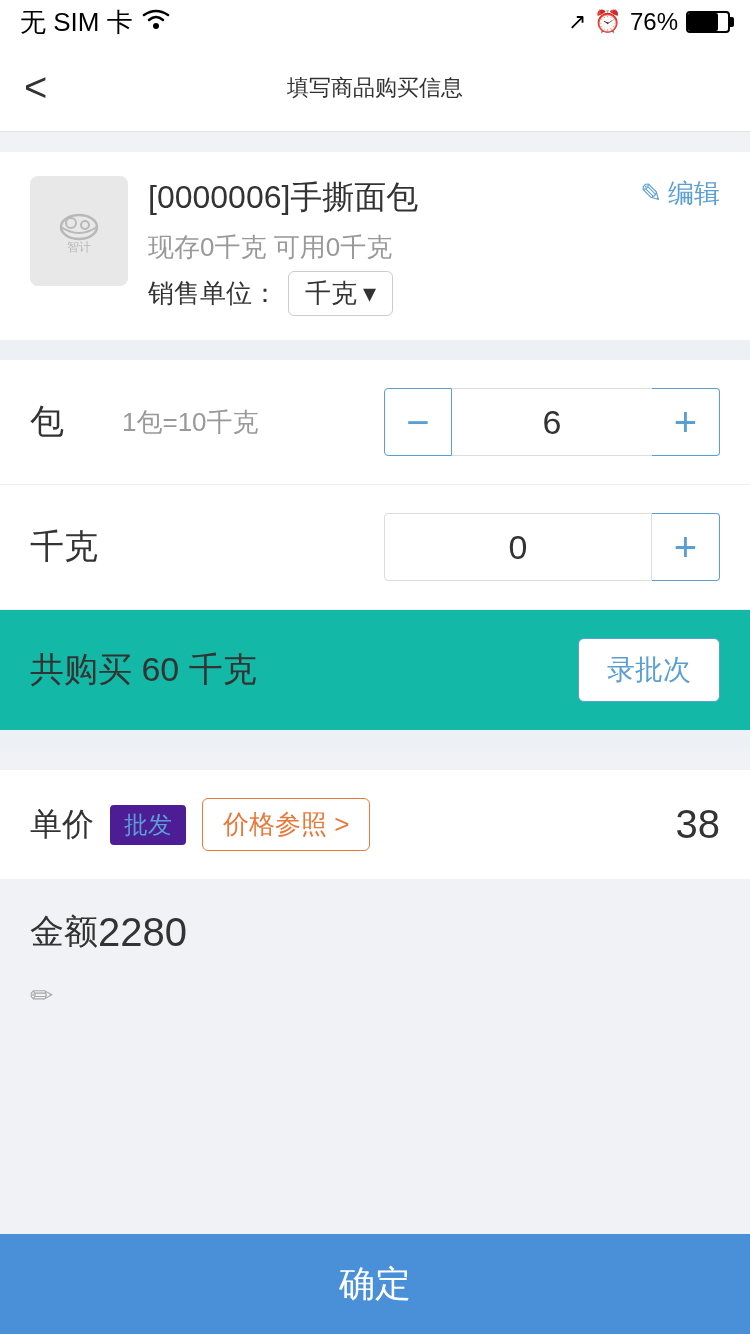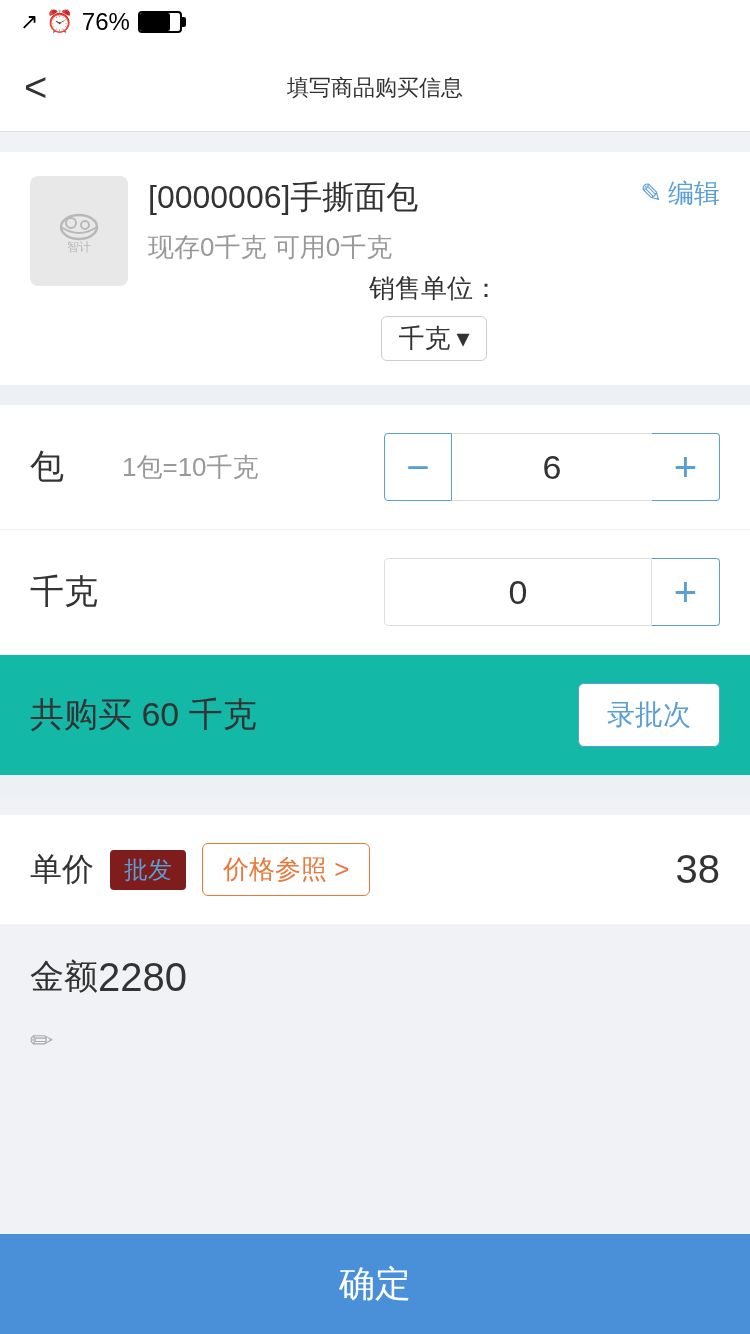--- a/index.html
+++ b/index.html
@@ -131,21 +131,20 @@
       font-size: 26px;
       color: #999;
       margin-bottom: 6px;
     }
     .product-unit-row {
       display: flex;
       align-items: center;
       gap: 10px;
       font-size: 26px;
       color: #333;
-      flex-direction: column;
     }
     .unit-select {
       border: 1px solid #ccc;
       border-radius: 6px;
       padding: 4px 16px;
       font-size: 26px;
       color: #333;
       background: #fff;
       display: flex;
       align-items: center;
@@ -271,21 +270,21 @@
       margin-top: 20px;
       display: flex;
       align-items: center;
       gap: 16px;
     }
     .price-label {
       font-size: 32px;
       color: #333;
     }
     .price-tag-badge {
-      background: #7f1d1d;
+      background: #4c1d95;
       color: #5a9fd4;
       font-size: 24px;
       padding: 4px 14px;
       border-radius: 4px;
     }
     .price-ref-btn {
       border: 1px solid #e8793a;
       border-radius: 6px;
       padding: 8px 20px;
       font-size: 26px;
@@ -354,20 +353,31 @@
       display: flex;
       align-items: center;
       justify-content: center;
       flex-shrink: 0;
     }
   </style>
 </head>
 <body>
 
 <div class="status-bar">
+  <div class="status-left">
+    <span>无 SIM 卡</span>
+    <span>
+      <svg width="30" height="24" viewBox="0 0 30 24">
+        <path d="M15 18 Q15 18 15 18" stroke="#000" stroke-width="2" fill="none"></path>
+        <circle cx="15" cy="19" r="3" fill="#000"></circle>
+        <path d="M8 13 Q15 7 22 13" stroke="#000" stroke-width="2.5" fill="none" stroke-linecap="round"></path>
+        <path d="M3 8 Q15 0 27 8" stroke="#000" stroke-width="2.5" fill="none" stroke-linecap="round"></path>
+      </svg>
+    </span>
+  </div>
   <div class="status-right">
     <span style="font-size:22px;">↗</span>
     <span style="font-size:22px;">⏰</span>
     <span style="font-size:24px;">76%</span>
     <div class="battery-icon">
       <div class="battery-fill"></div>
     </div>
   </div>
 </div>
 

